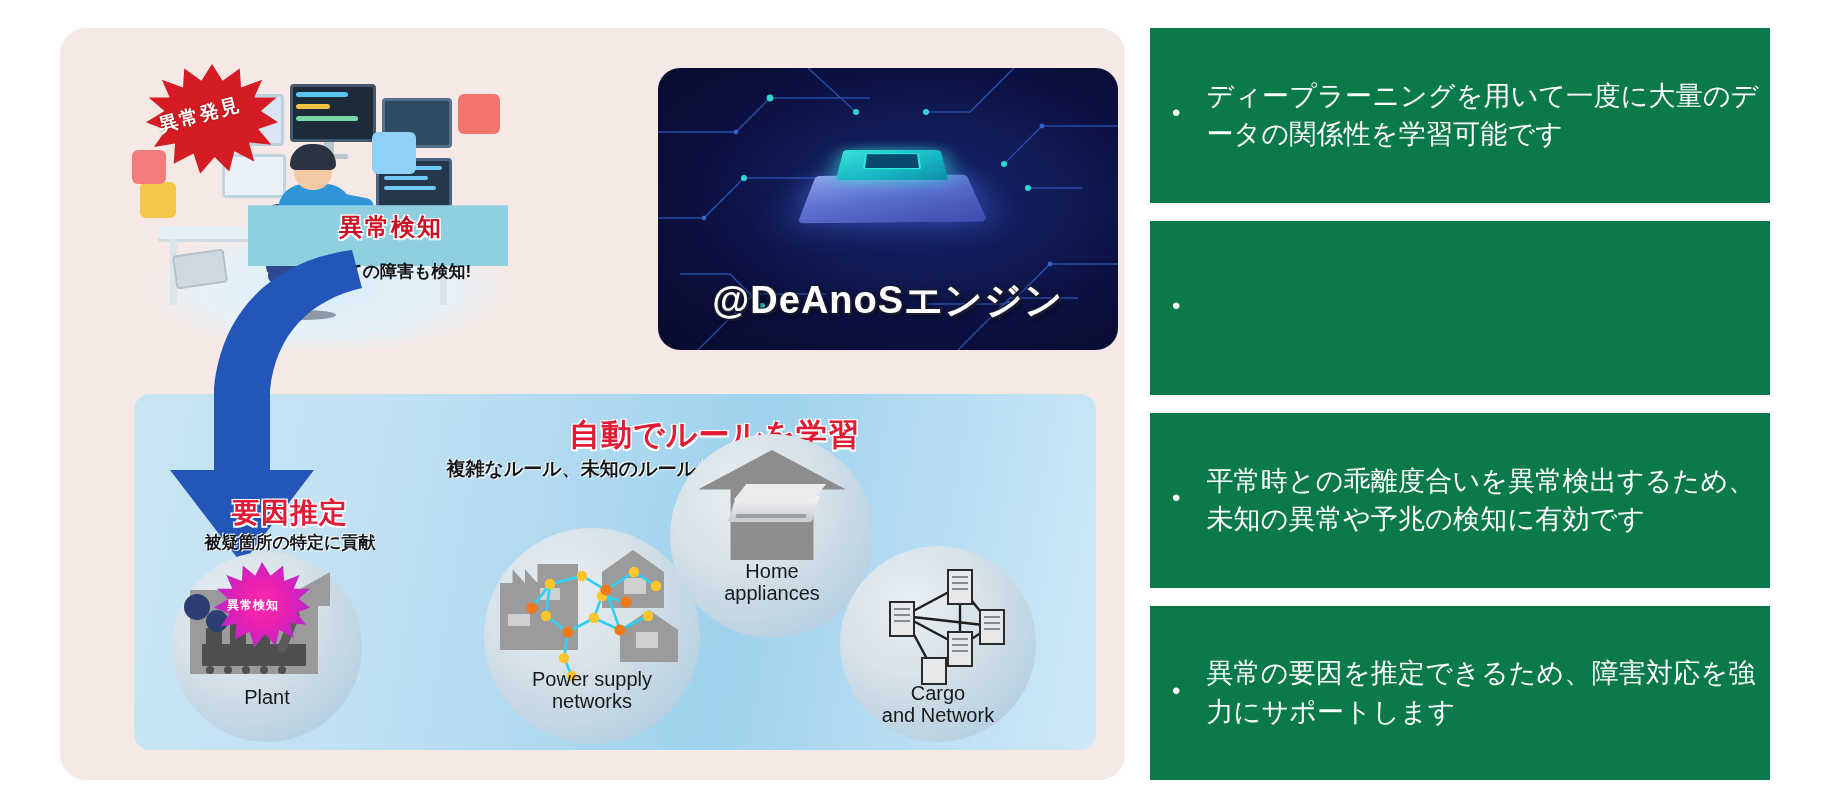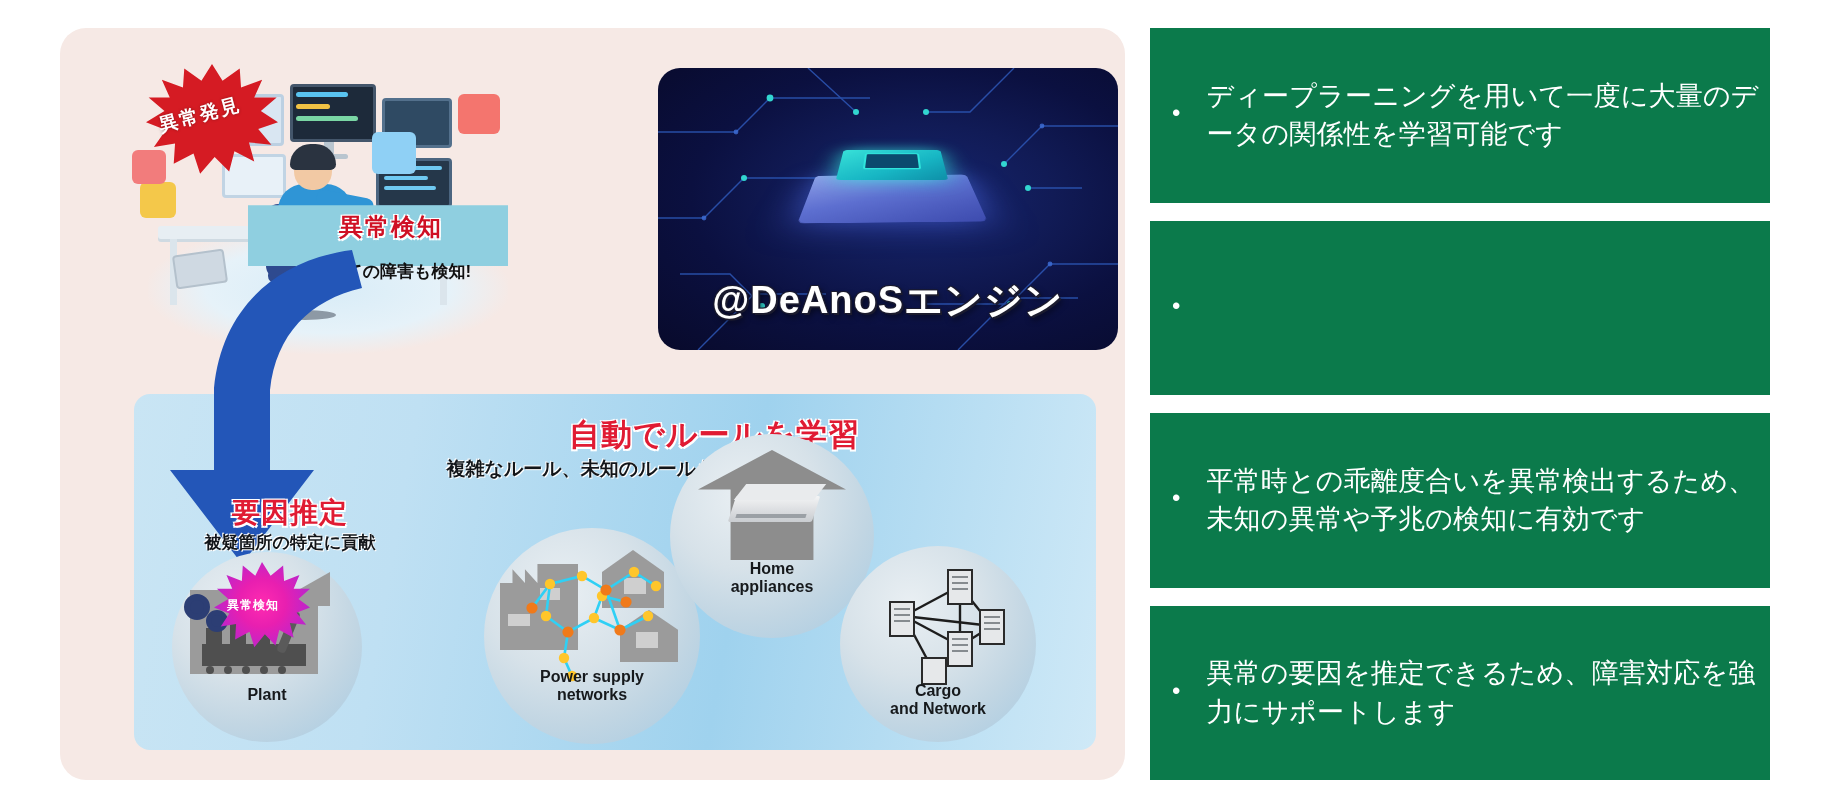--- a/index.html
+++ b/index.html
@@ -168,21 +168,21 @@
     text-shadow:1px 1px 0 #fff,-1px -1px 0 #fff;
   }
 
   
   .bubble{
     position:absolute; border-radius:50%;
     background: radial-gradient(circle at 36% 30%, #e9eff3 0%, #d7e2e9 38%, #c2d6e3 64%, #b2cfe2 84%, #a9cbe0 100%);
   }
   .bubble-label{
     position:absolute; left:0; right:0; text-align:center;
-    font-size:16px; font-weight:700; color:#16191c; line-height:1.12;
+    font-size:20px; font-weight:400; color:#16191c; line-height:1.12;
   }
   .icon-grey{ position:absolute; background:#9a9a9a; }
 
   .starburst-pink{
     position:absolute; width:96px; height:86px;
     background: radial-gradient(circle at 50% 48%, #ff2bb0 0%, #e81fb0 36%, #9b2ae0 100%);
     clip-path: polygon(50% 0%,59% 16%,72% 4%,73% 22%,89% 15%,83% 31%,100% 31%,88% 43%,100% 53%,86% 59%,96% 73%,79% 71%,83% 88%,68% 79%,64% 97%,53% 84%,42% 99%,37% 81%,22% 90%,23% 72%,7% 75%,16% 60%,0% 53%,15% 43%,3% 31%,19% 31%,13% 15%,29% 22%,30% 4%,43% 16%);
   }
   .starburst-pink-txt{
     position:absolute; color:#fff; font-size:12px; font-weight:700;

